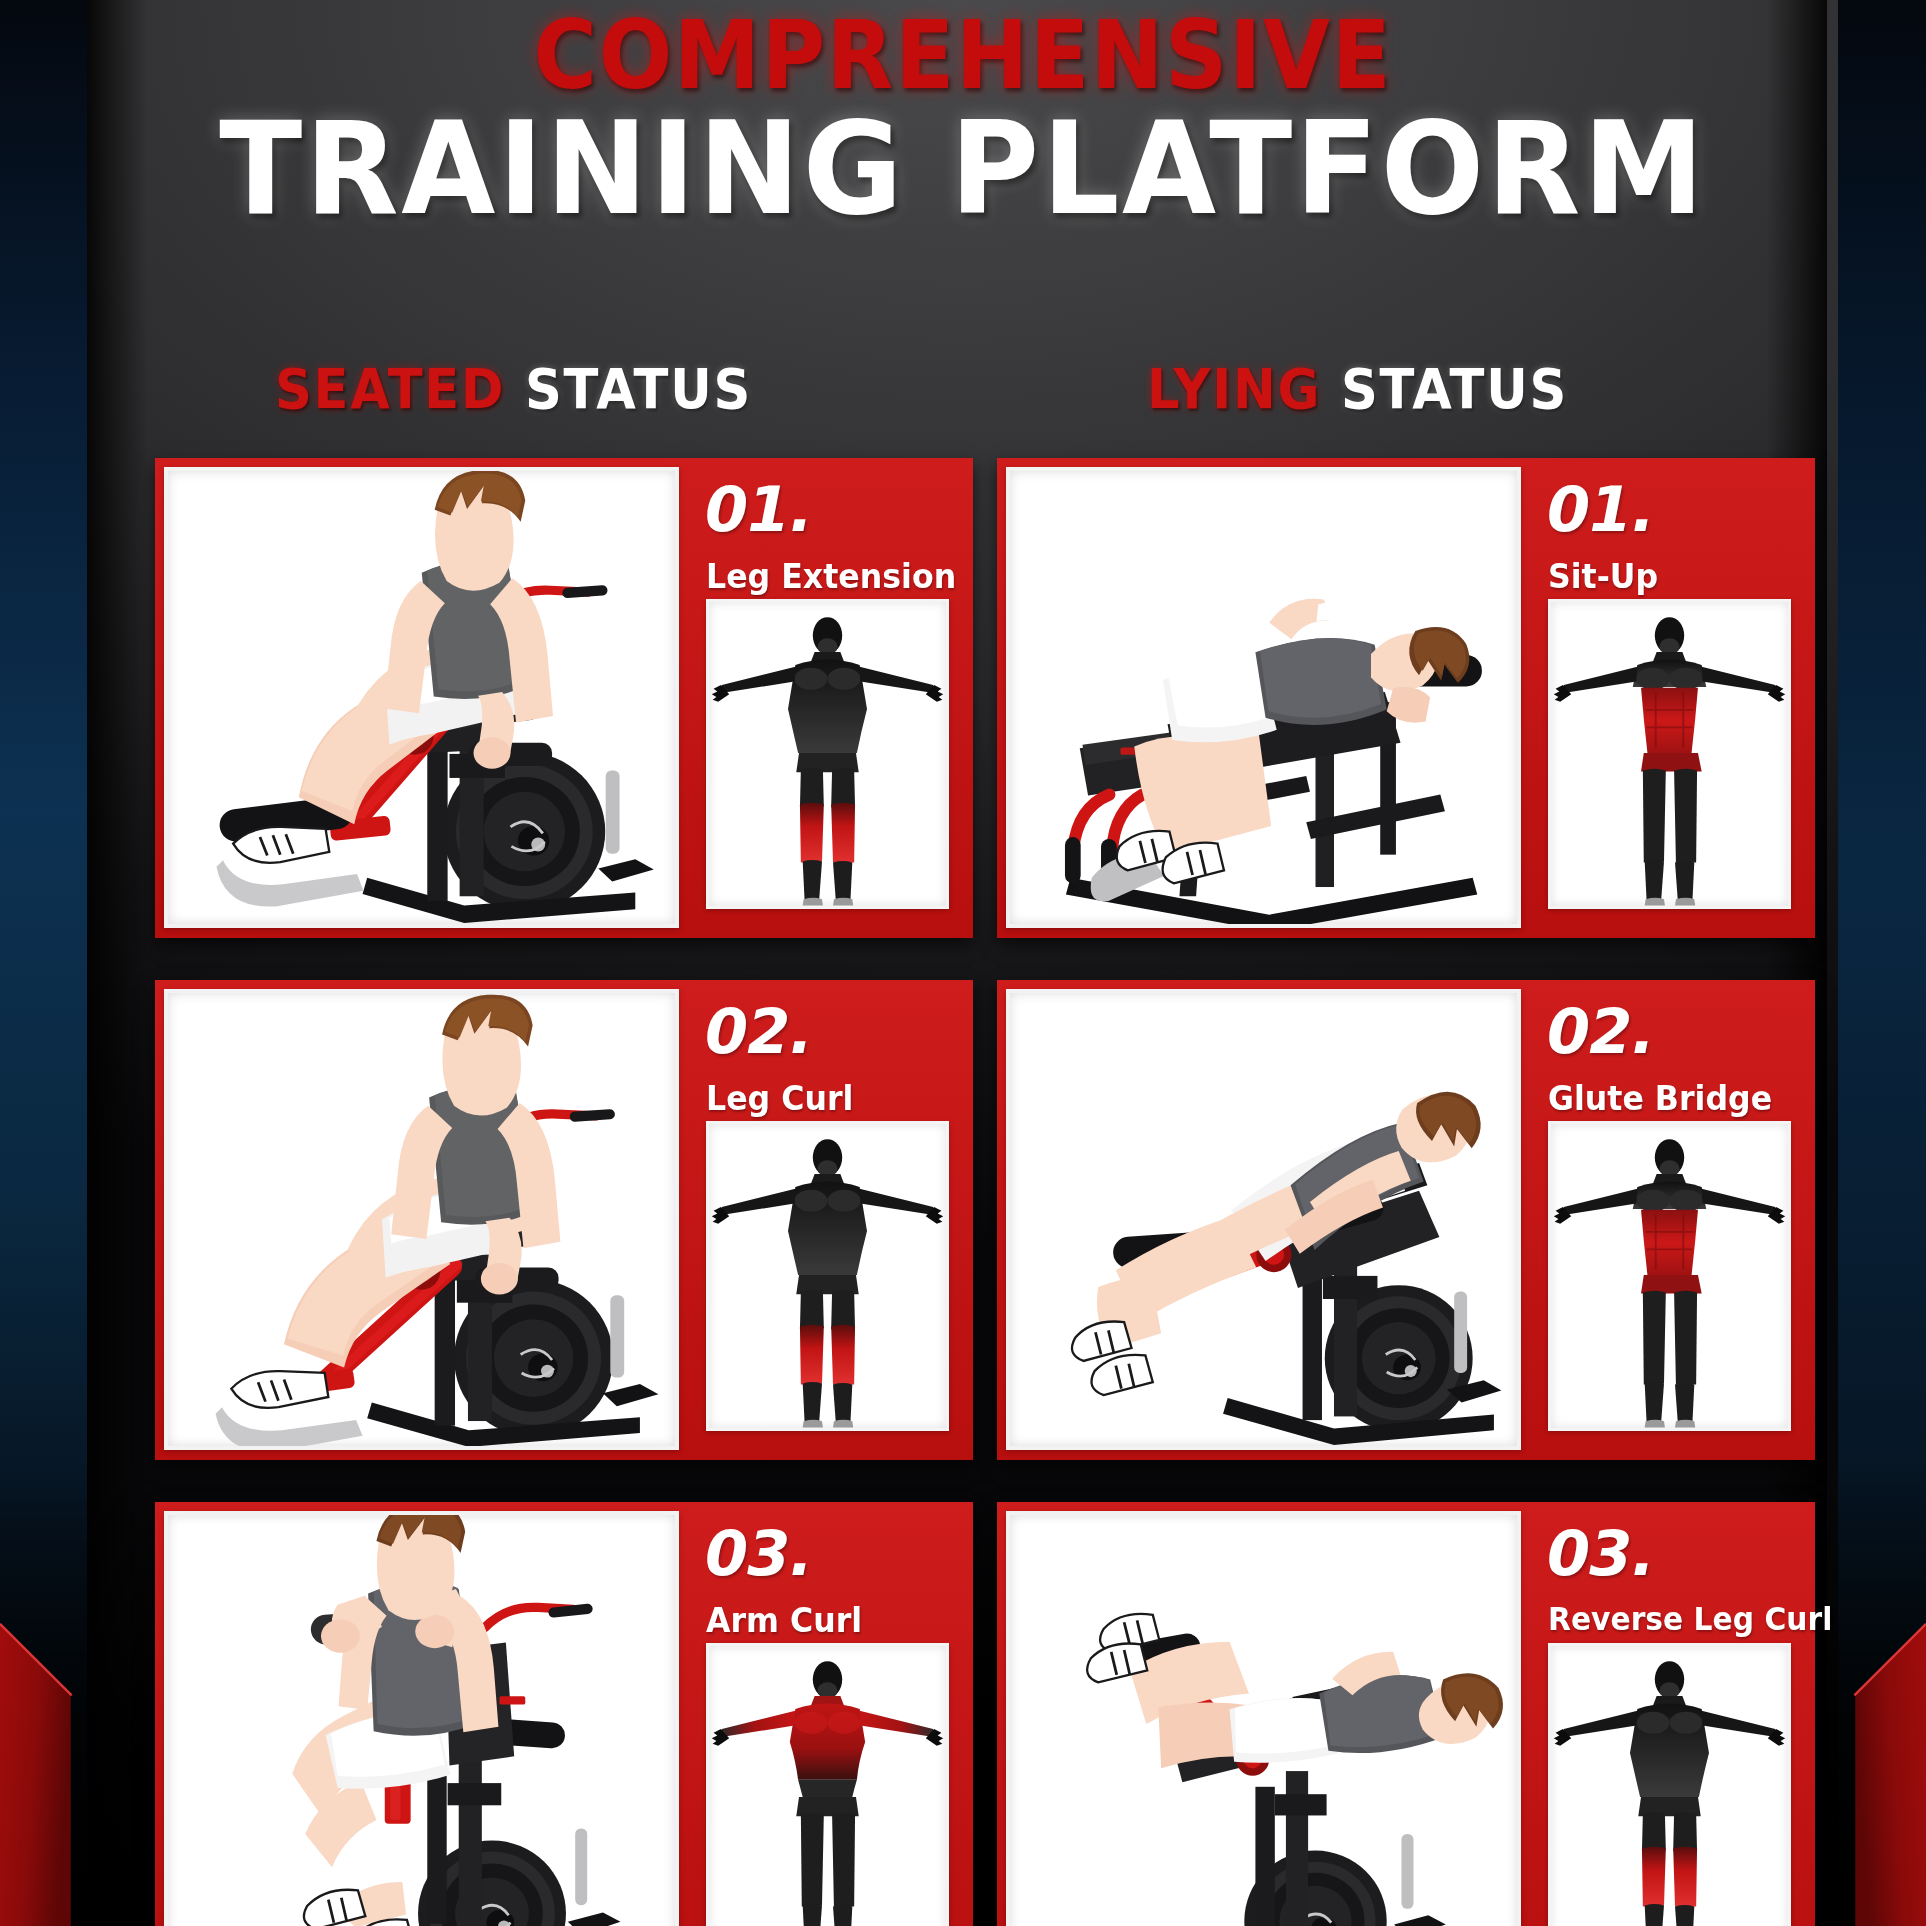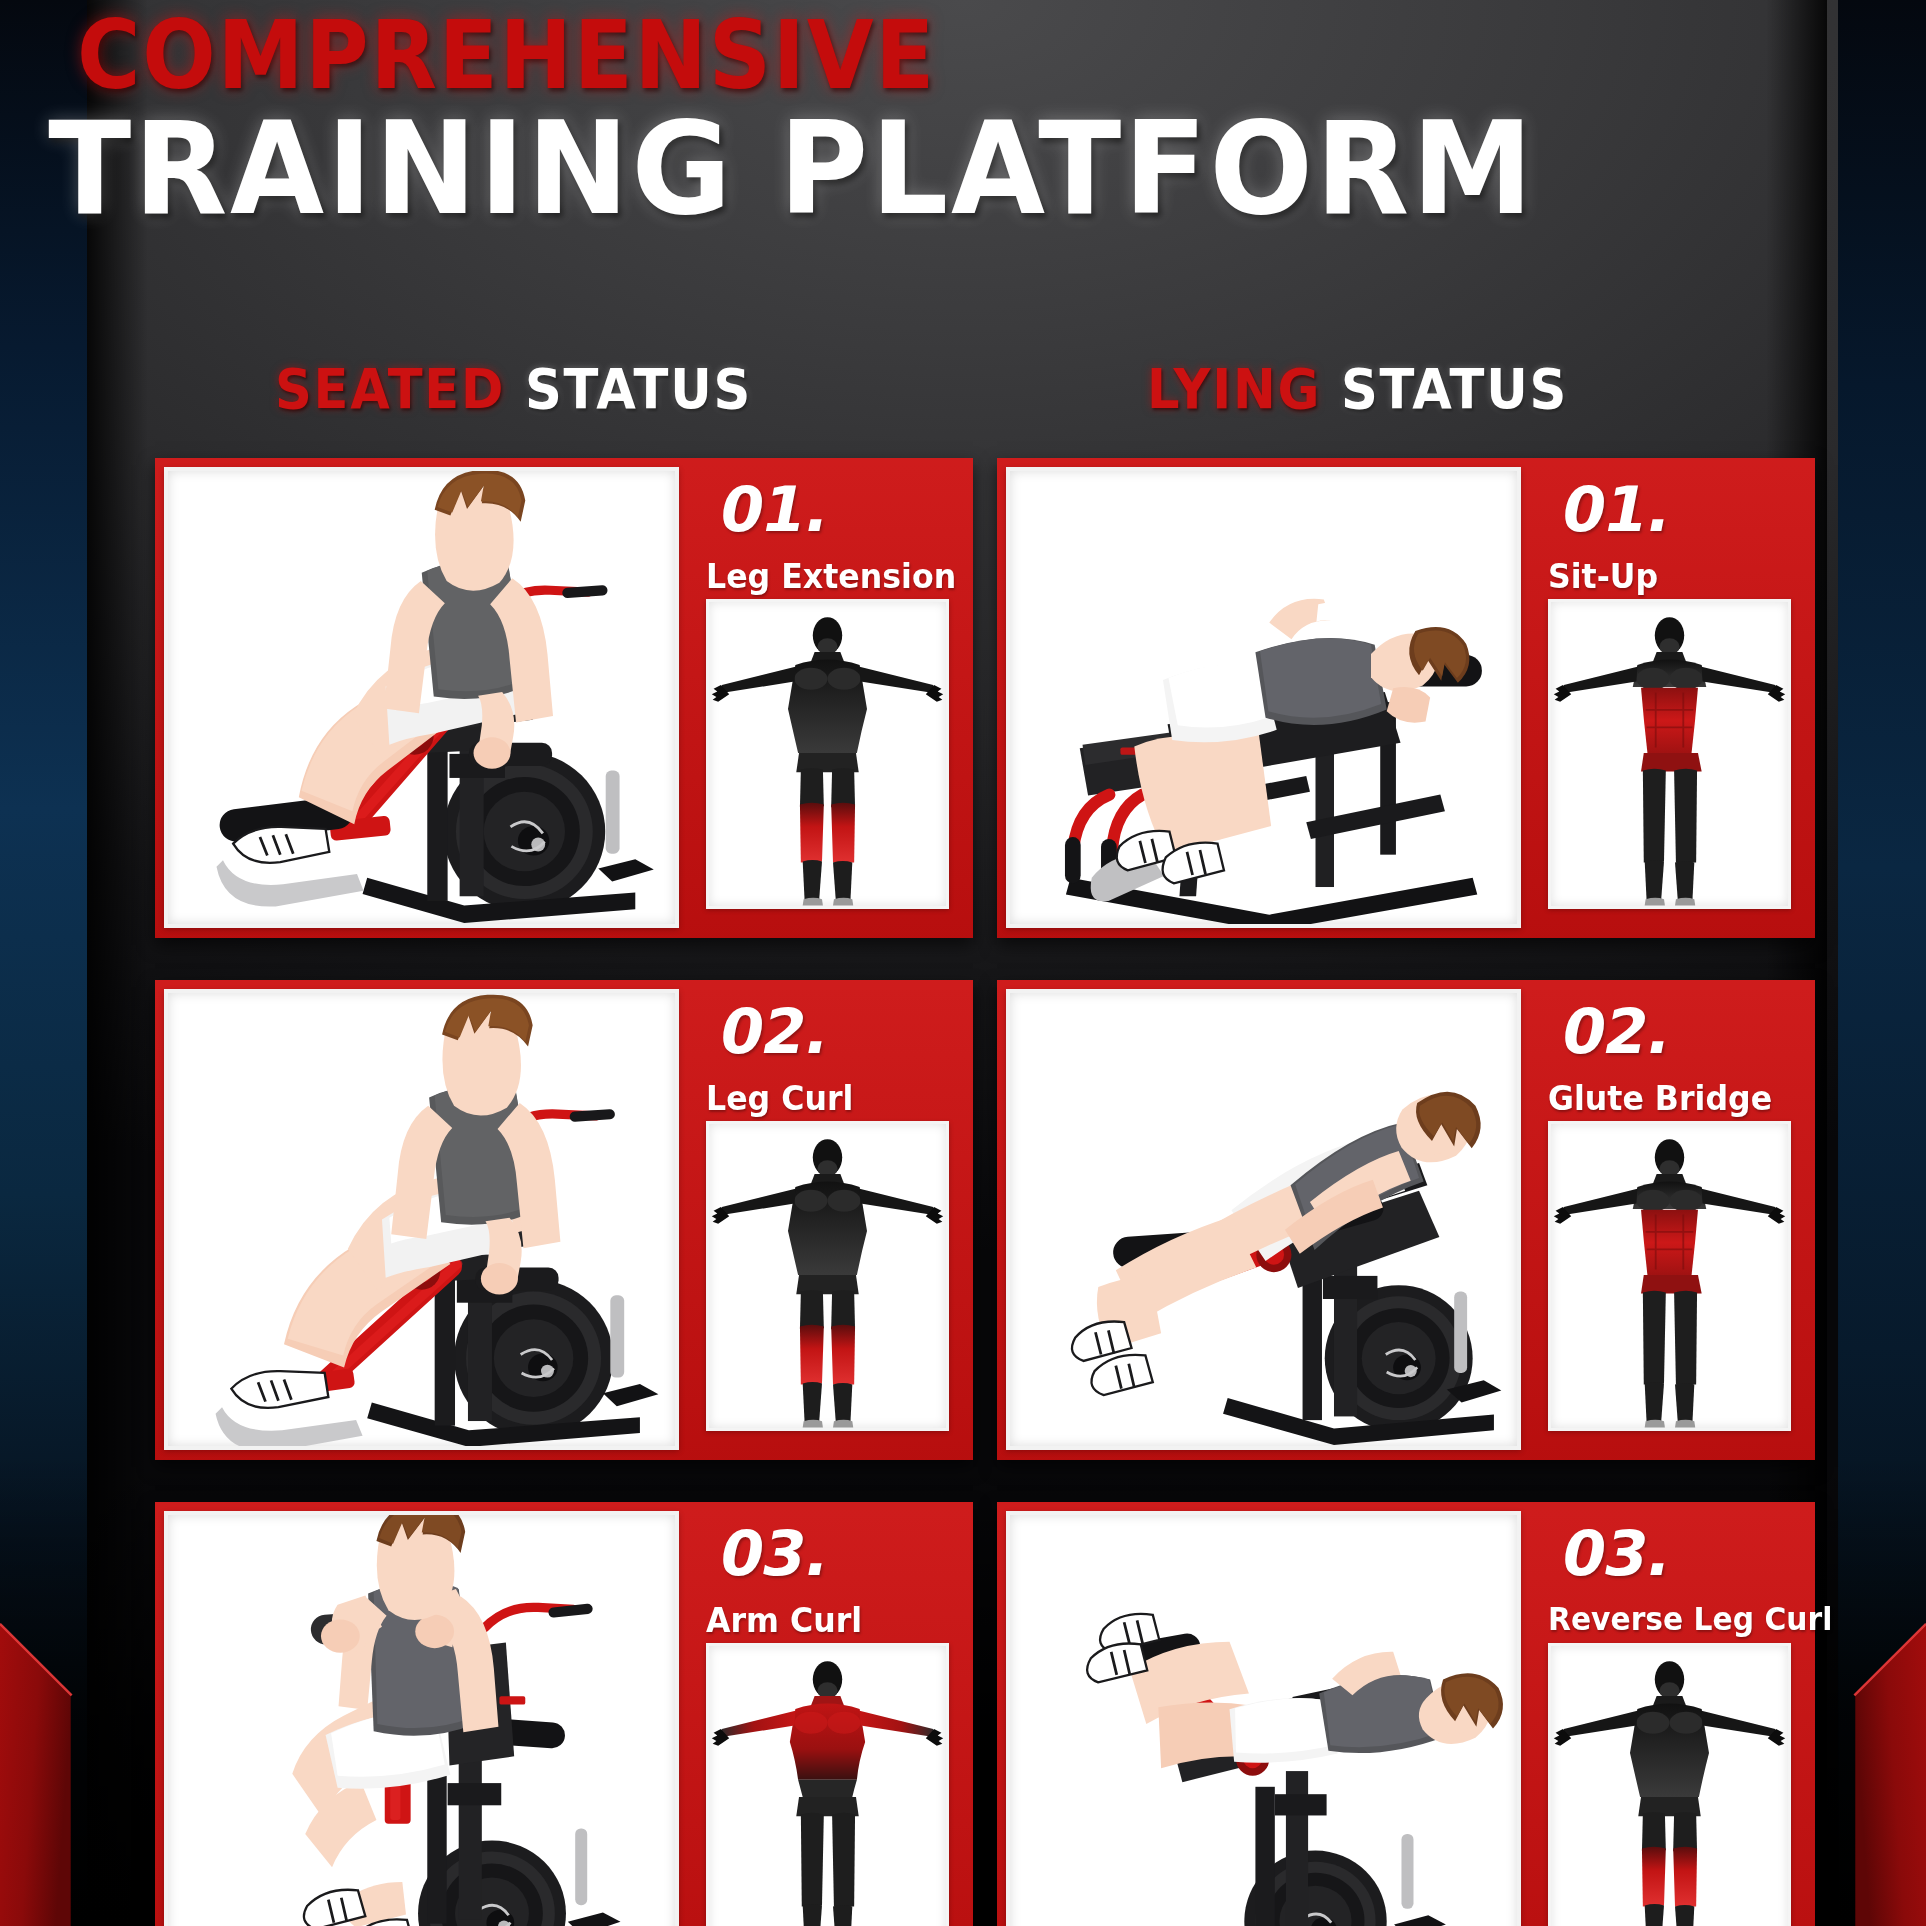--- a/index.html
+++ b/index.html
@@ -38,21 +38,21 @@
     background:linear-gradient(180deg, rgba(0,0,0,0) 0%, rgba(0,0,0,.75) 55%, #000 100%);
   }
 
   
   .corner-red{ position:absolute; bottom:0; width:198px; height:386px; }
   .corner-red.left{ left:0; }
   .corner-red.right{ right:0; }
   .corner-red svg{ display:block; width:100%; height:100%; }
 
   
-  .header{ position:absolute; left:0; top:9.4px; width:1926px; text-align:left; }
+  .header{ position:absolute; left:0; top:9.4px; width:1926px; text-align:center; }
   .title-top{
     font-family:"DejaVu Sans", sans-serif;
     font-weight:bold;
     font-size:94px;
     letter-spacing:1.9px;
     color:#c40c0c;
     line-height:1.0;
     transform:scaleX(0.92);
     text-shadow:0 0 16px rgba(210,20,20,.55), 1.9px 2.8px 4.7px rgba(0,0,0,.65);
   }
@@ -111,21 +111,20 @@
     overflow:hidden;
   }
 
   .num{
     position:absolute;
     font-family:"DejaVu Sans", sans-serif;
     font-weight:bold; font-style:italic;
     color:#fff; font-size:62px; line-height:1;
     letter-spacing:-0.9px;
     text-shadow:1.4px 2.4px 2.8px rgba(0,0,0,.30);
-    margin-left:16px;
   }
   .exname{
     position:absolute;
     font-family:"DejaVu Sans", sans-serif;
     font-weight:bold;
     color:#fff; font-size:34px; line-height:1;
     letter-spacing:0px;
     white-space:nowrap;
     text-shadow:0.9px 1.9px 2.4px rgba(0,0,0,.30);
     transform:scaleX(0.93);

